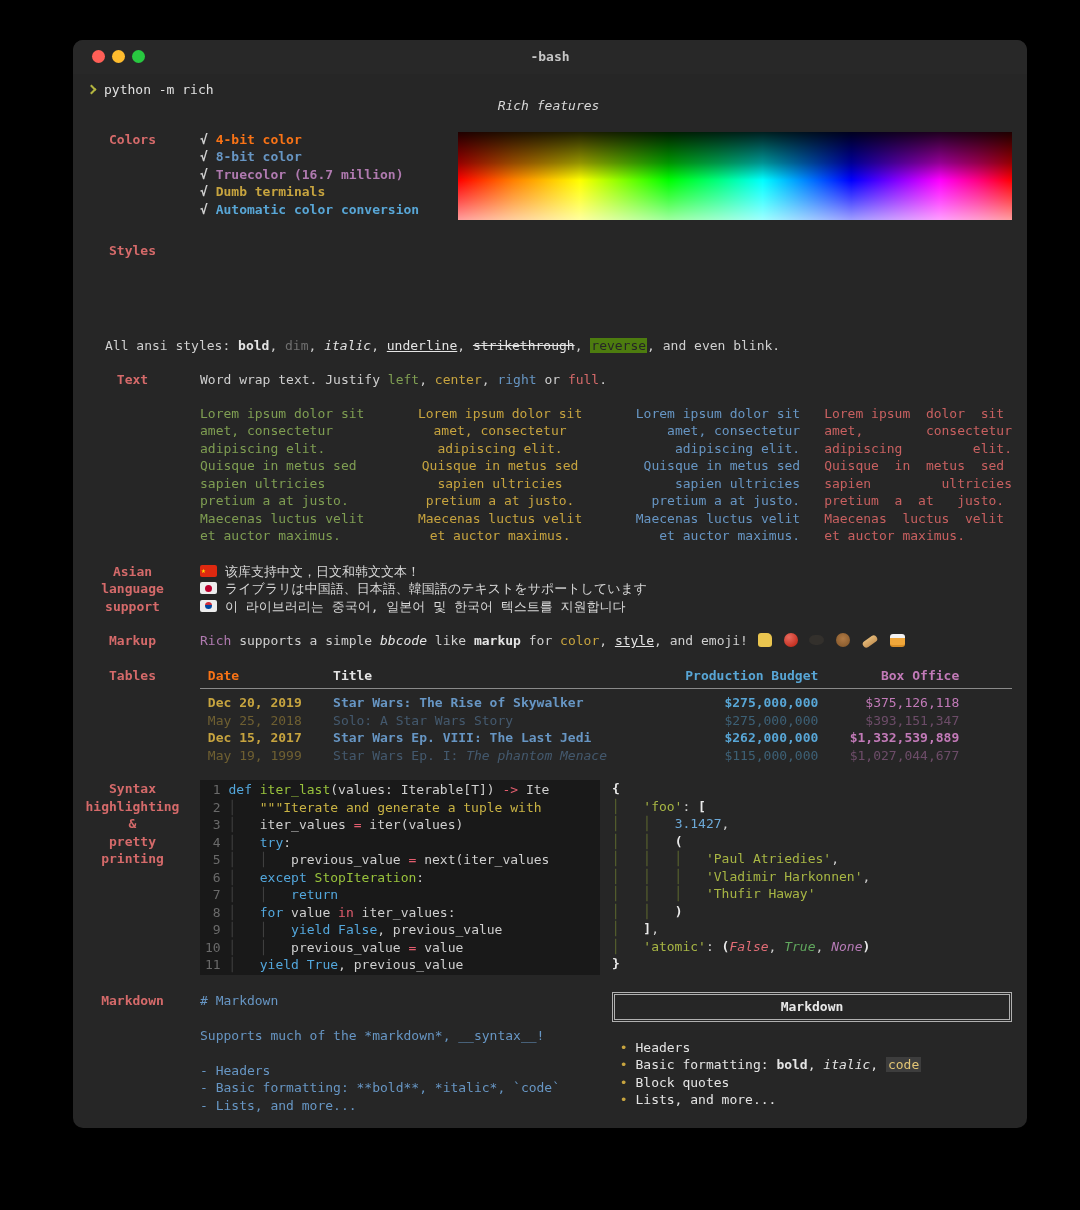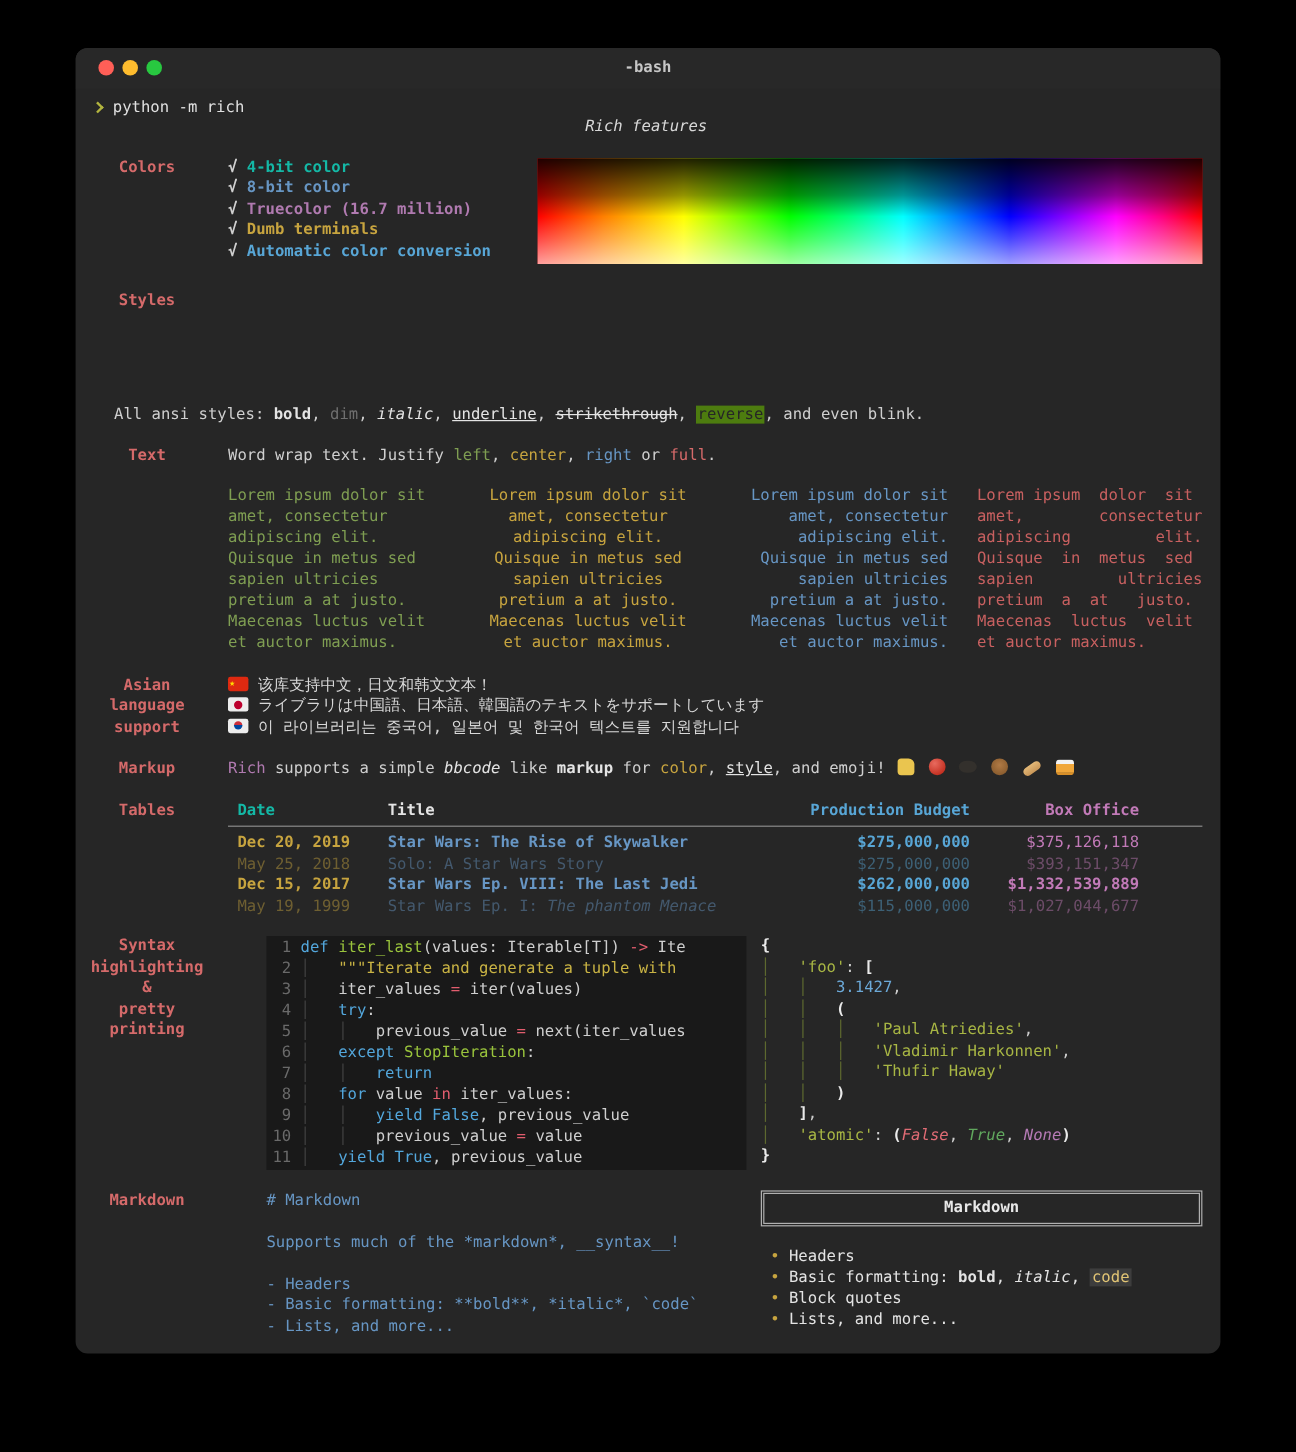--- a/index.html
+++ b/index.html
@@ -1,19 +1,19 @@
 <!DOCTYPE html>
 <html><head>
 <meta charset="utf-8">
 <style>
   * { margin:0; padding:0; box-sizing:border-box; }
   html,body { width:1080px; height:1210px; background:#000; overflow:hidden; }
   body { font-family:"DejaVu Sans Mono","Liberation Mono",monospace; font-size:13px; color:#cfcfcf; }
 
-  .window { position:absolute; left:63px; top:40px; width:954px; height:1088px;
+  .window { position:absolute; left:73px; top:40px; width:954px; height:1088px;
             background:#262626; border-radius:10px; overflow:hidden;
             box-shadow:0 18px 50px rgba(0,0,0,.75); }
 
   .titlebar { position:relative; height:34px; background:#282828; }
   .lights { position:absolute; left:19px; top:10px; display:flex; gap:7px; }
   .light { width:13px; height:13px; border-radius:50%; display:inline-block; }
   .light-red { background:#ff5f57; }
   .light-yellow { background:#febc2e; }
   .light-green { background:#28c840; }
   .title { text-align:center; line-height:34px; font-weight:bold; color:#c6c6c6; }
@@ -33,21 +33,21 @@
   .label { width:95px; flex:0 0 95px; text-align:center; color:#d56a6a; font-weight:bold;
            white-space:pre-line; line-height:17.5px; }
   .content { margin-left:20px; flex:1; min-width:0; }
 
   
   .s-tx { color:#cfcfcf; } .s-wh { color:#e4e4e4; }
   .b { font-weight:bold; } .i { font-style:italic; } .u { text-decoration:underline;margin-top:36px; }
   .st { text-decoration:line-through; }
   .s-dim { color:#6f6f6f; }
   .s-rev { background:#4d7c0f; color:#262626; padding:0 1px; }
-  .s-red { color:#d56a6a; } .s-ylwgrn { color:#14b8a6; } .s-grn { color:#7f9e52;text-align:right; }
+  .s-red { color:#d56a6a; } .s-ylwgrn { color:#f97316; } .s-grn { color:#7f9e52;text-align:right; }
   .s-gold { color:#c7a43f; } .s-blue { color:#6796c4; } .s-cyan { color:#58a6d6; }
   .s-mag { color:#c27ab8; } .s-pur { color:#b07ab0; } .s-chk { color:#cfcfcf; }
   .s-num { color:#6a6a6a; } .s-gd { color:#414141; }
   .s-kw { color:#53a7dc; } .s-fn { color:#99c33c; } .s-cls { color:#99c33c; }
   .s-doc { color:#c9b344; } .s-op { color:#e25d6e; }
   .s-str { color:#a8b644; } .s-pnum { color:#6ca9d8; }
   .s-fal { color:#e06c75; font-style:italic; }
   .s-tru { color:#61a85e; font-style:italic; }
   .s-non { color:#b57ab5; font-style:italic; }
   .s-pgd { color:#5d682f; }
@@ -94,21 +94,21 @@
   .em-bear  { background:radial-gradient(circle at 50% 40%, #b07a45, #7e5327); border-radius:50%; }
   .em-bread { background:linear-gradient(#e3b877,#c89658); width:16px; height:7px;
               border-radius:5px; transform:rotate(-35deg); margin-bottom:2px; }
   .em-bus   { background:linear-gradient(#f2f2f2 0 32%, #f0a73a 32%); border-radius:3px;
               width:15px; height:13px; border-bottom:2px solid #d88f28; }
 
   
   .table-rule { border-top:1px solid #8a8a8a; margin:4px 0 5px; }
 
   
-  .split { display:flex; gap:12px;margin-left:32px; }
+  .split { display:flex; gap:12px; }
   .code-panel { width:400px; flex:0 0 400px; background:#191919; overflow:hidden; padding:1px 0 1px 5px; }
   .pretty-panel { flex:1; overflow:hidden; }
 
   
   .md-raw { width:400px; flex:0 0 400px; color:#6796c4; }
   .md-rendered { flex:1; color:#e4e4e4; }
   .md-heading-box { border:3px double #b0b0b0; text-align:center; padding:4px 0 5px;
                     font-weight:bold; color:#e8e8e8; }
   .md-para { margin-top:26px; }
   .md-bullets { margin-top:17px; }

